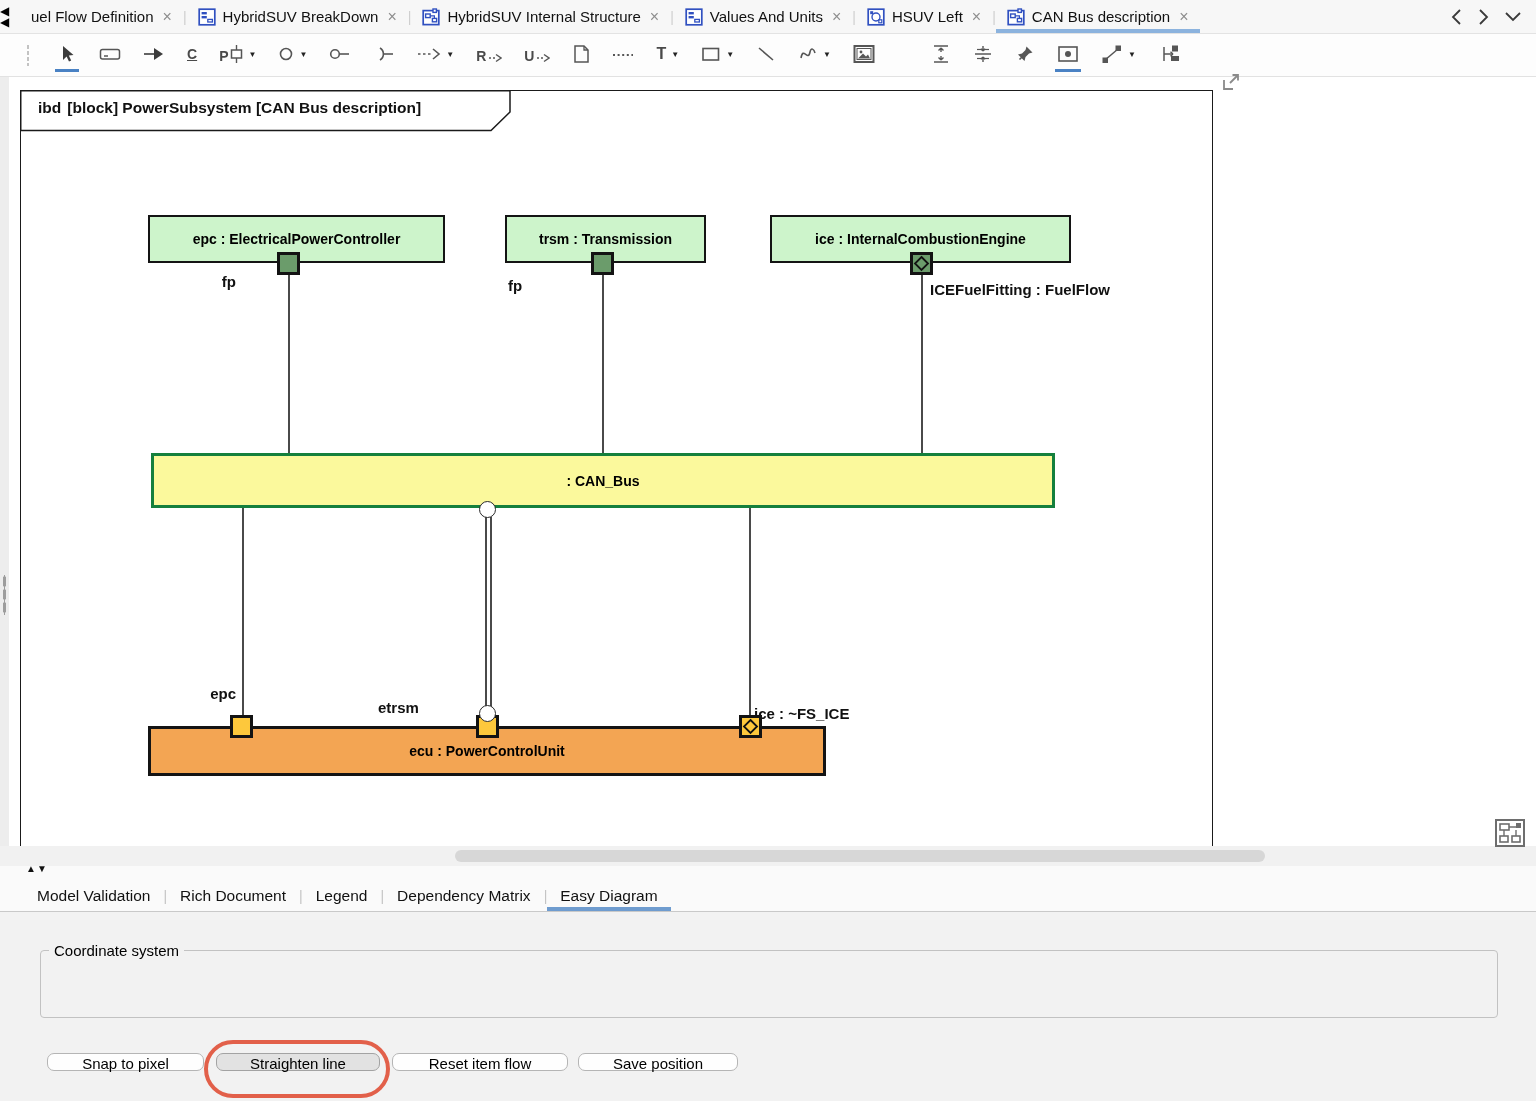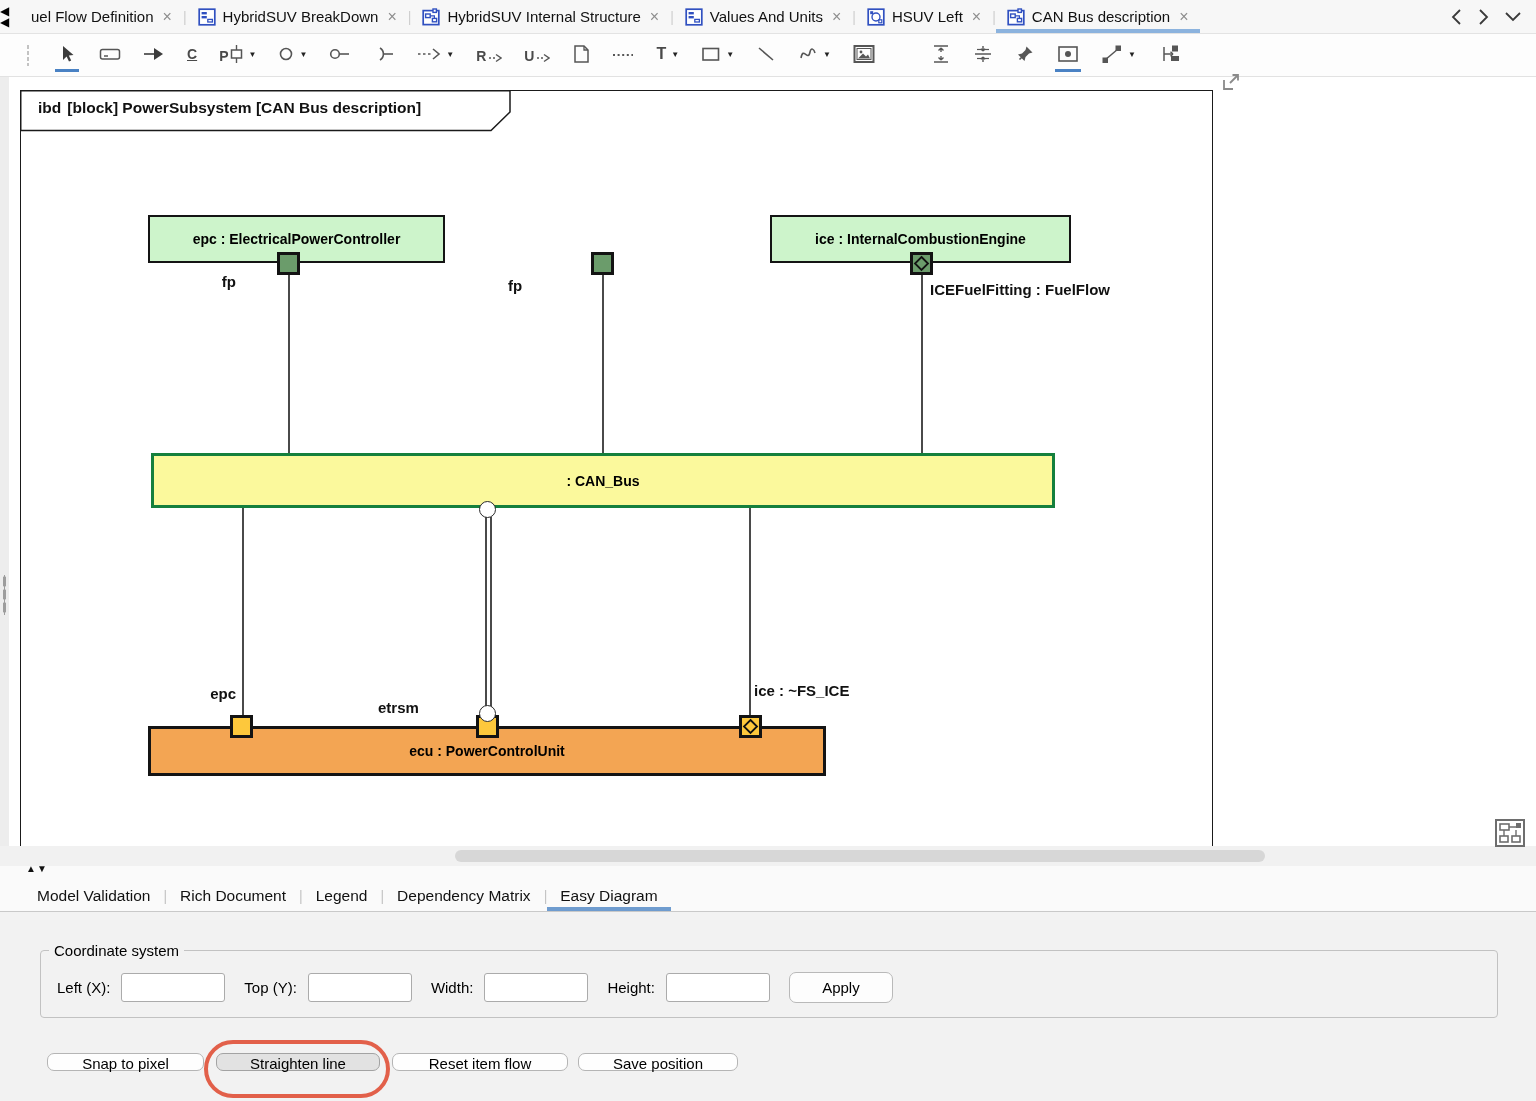--- a/index.html
+++ b/index.html
@@ -366,20 +366,23 @@
     <div class="vline" style="left:602px;top:197px;height:179px;"></div>
     <div class="vline" style="left:921px;top:197px;height:179px;"></div>
     <div class="vline" style="left:242px;top:431px;height:207px;"></div>
     <div class="vline" style="left:749px;top:431px;height:207px;"></div>
     <div class="vline" style="left:485px;top:440px;height:190px;"></div>
     <div class="vline" style="left:490px;top:440px;height:190px;"></div>
 
     <div class="blk green" style="left:148px;top:138px;width:297px;height:48px;">
       <span>epc : ElectricalPowerController</span>
     </div>
+    <div class="blk green" style="left:505px;top:138px;width:201px;height:48px;">
+      <span>trsm : Transmission</span>
+    </div>
     <div class="blk green" style="left:770px;top:138px;width:301px;height:48px;">
       <span>ice : InternalCombustionEngine</span>
     </div>
     <div class="blk yellow" style="left:151px;top:376px;width:904px;height:55px;">
       <span>: CAN_Bus</span>
     </div>
     <div class="blk orange" style="left:148px;top:649px;width:678px;height:50px;">
       <span>ecu : PowerControlUnit</span>
     </div>
 
@@ -399,21 +402,21 @@
     </div>
 
     <div class="ball" style="left:479px;top:424px;"></div>
     <div class="ball" style="left:479px;top:628px;"></div>
 
     <div class="plabel" style="left:200px;top:196px;width:36px;text-align:right;">fp</div>
     <div class="plabel" style="left:508px;top:200px;">fp</div>
     <div class="plabel" style="left:930px;top:204px;">ICEFuelFitting : FuelFlow</div>
     <div class="plabel" style="left:200px;top:608px;width:36px;text-align:right;">epc</div>
     <div class="plabel" style="left:378px;top:622px;">etrsm</div>
-    <div class="plabel" style="left:754px;top:605px;">ice : ~FS_ICE</div>
+    <div class="plabel" style="left:754px;top:628px;">ice : ~FS_ICE</div>
 
     <svg class="overview-ic" width="32" height="30" viewBox="0 0 32 30">
       <rect x="2" y="2" width="28" height="26" fill="#fff" stroke="#6e6e6e" stroke-width="2"></rect>
       <rect x="6" y="6" width="9" height="6" fill="none" stroke="#6e6e6e" stroke-width="1.6"></rect>
       <rect x="6" y="18" width="8" height="6" fill="none" stroke="#6e6e6e" stroke-width="1.6"></rect>
       <rect x="18" y="18" width="8" height="6" fill="none" stroke="#6e6e6e" stroke-width="1.6"></rect>
       <path d="M10 12 V18 M15 9 H23 M22 18 V12" fill="none" stroke="#6e6e6e" stroke-width="1.4"></path>
       <rect x="22" y="5" width="5" height="5" fill="#6e6e6e"></rect>
     </svg>
   </div>
@@ -434,31 +437,20 @@
       <span class="bsep">|</span>
       <div class="btab">Dependency Matrix</div>
       <span class="bsep">|</span>
       <div class="btab active">Easy Diagram</div>
     </div>
   </div>
 
   <div class="panel">
     <fieldset class="coord">
       <legend>Coordinate system</legend>
-      <div class="coordrow">
-        <label class="l1">Left (X):</label>
-        <input type="text" value="" style="">
-        <label class="lm">Top (Y):</label>
-        <input type="text" value="" style="">
-        <label class="lm">Width:</label>
-        <input type="text" value="" style="">
-        <label class="lm">Height:</label>
-        <input type="text" value="" style="">
-        <button class="apply">Apply</button>
-      </div>
     </fieldset>
 
     <div class="btnrow">
       <button class="abtn" style="left:47px;width:157px;">Snap to pixel</button>
       <button class="abtn hl" style="left:216px;width:164px;">Straighten line</button>
       <button class="abtn" style="left:392px;width:176px;">Reset item flow</button>
       <button class="abtn" style="left:578px;width:160px;">Save position</button>
       <div class="annot"></div>
     </div>
   </div>

